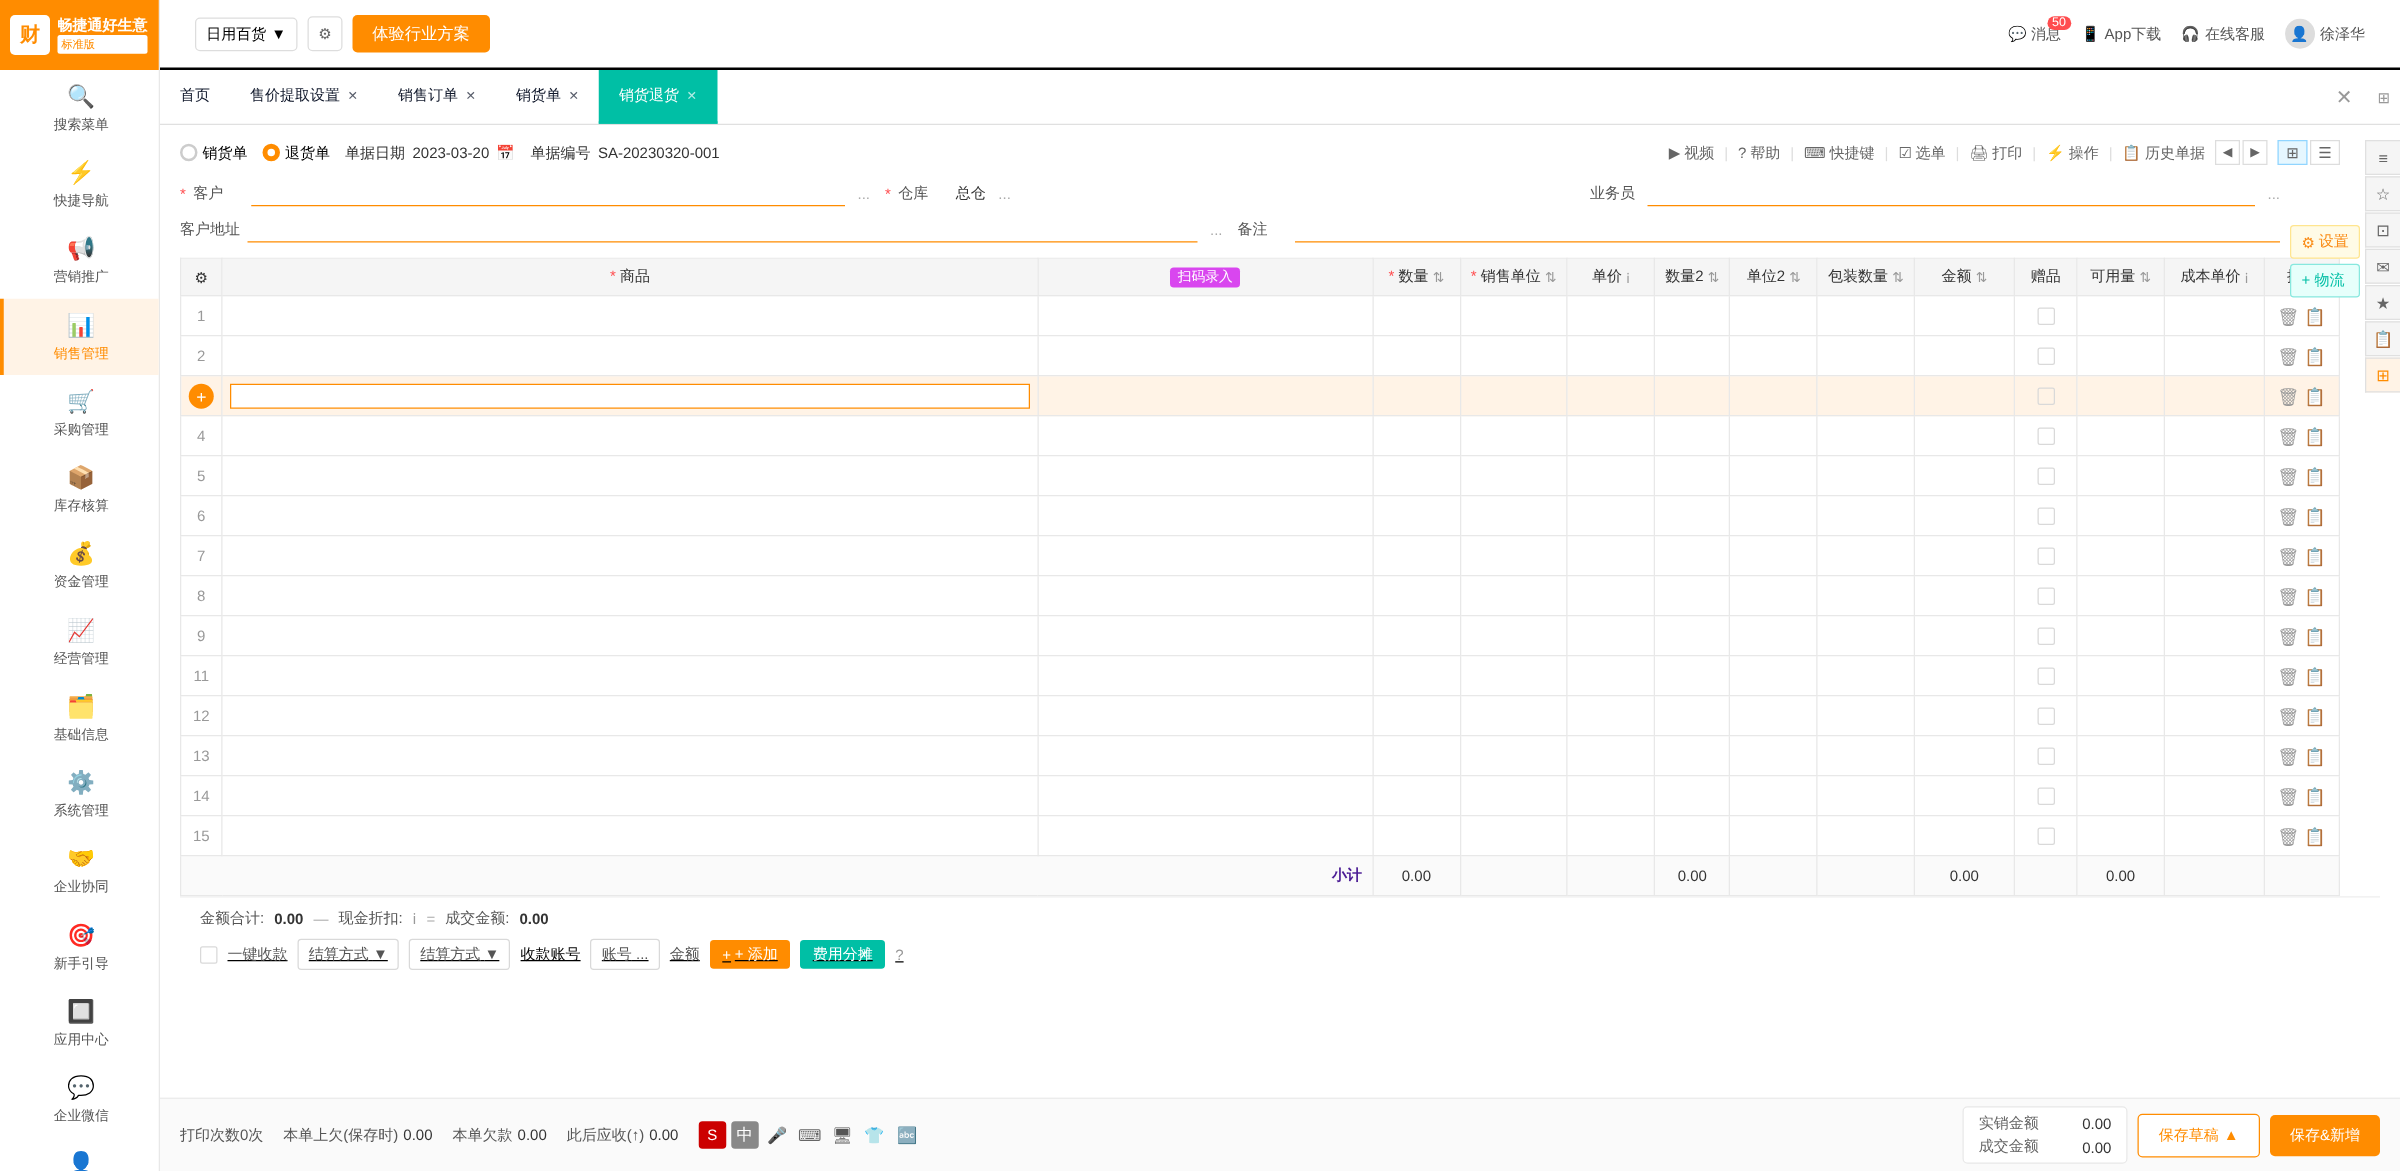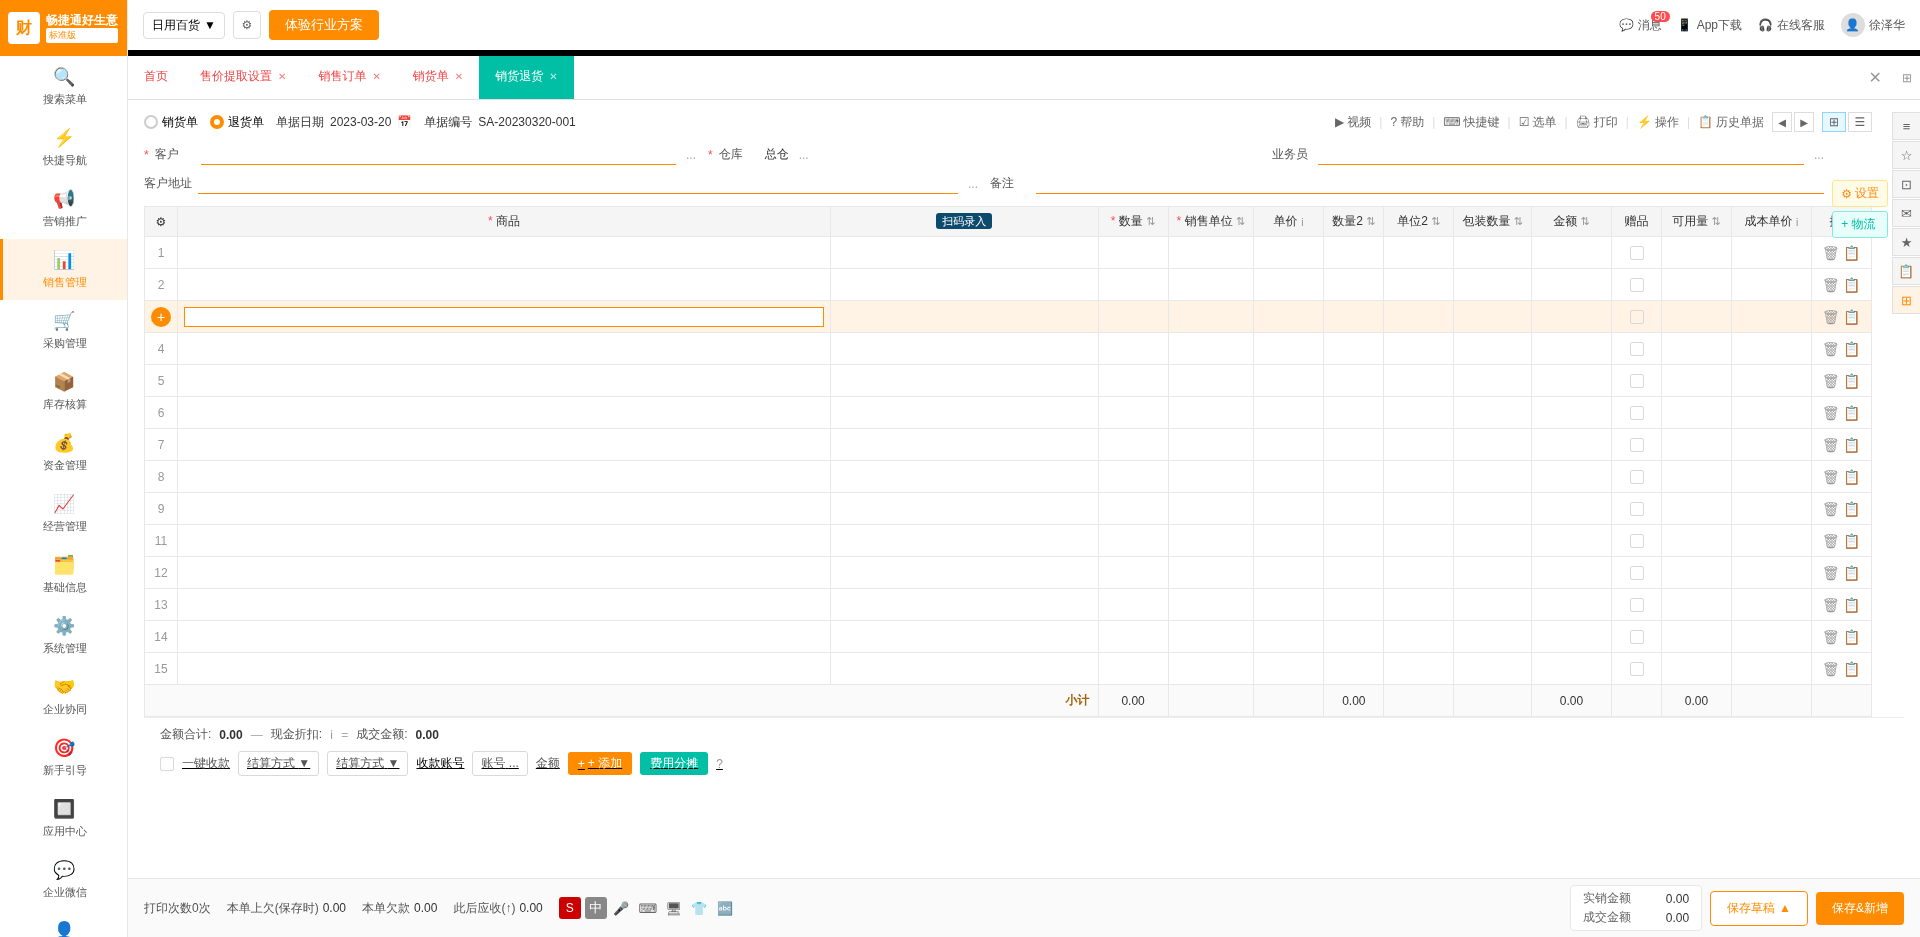--- a/index.html
+++ b/index.html
@@ -13,34 +13,34 @@
     .sidebar-logo-badge { background: #fff; color: #ff8c00; font-size: 9px; border-radius: 2px; padding: 1px 3px; }
     .sidebar-item { display: flex; flex-direction: column; align-items: center; padding: 10px 4px; cursor: pointer; color: #555; gap: 4px; border-left: 3px solid transparent; }
     .sidebar-item.active { background: #fff3e6; color: #ff8c00; border-left-color: #ff8c00; }
     .sidebar-item-icon { font-size: 18px; }
     .sidebar-item-label { font-size: 11px; text-align: center; }
     
     
     .main { flex: 1; display: flex; flex-direction: column; overflow: hidden; }
     
     
-    .topbar { height: 56px; background: #fff; display: flex; align-items: center; justify-content: space-between; padding: 0 15px; border-bottom: 6px solid #000000; flex-shrink: 0; }
+    .topbar { height: 56px; background: #fff; display: flex; align-items: center; justify-content: space-between; padding: 0 28px; border-bottom: 2px solid #000000; flex-shrink: 0; }
     .topbar-left { display: flex; align-items: center; gap: 8px; }
     .topbar-daily-dropdown { display: flex; align-items: center; gap: 4px; padding: 4px 8px; border: 1px solid #ddd; border-radius: 4px; cursor: pointer; }
     .topbar-settings-btn { width: 28px; height: 28px; border: 1px solid #ddd; border-radius: 4px; display: flex; align-items: center; justify-content: center; cursor: pointer; color: #666; }
     .topbar-experience-btn { background: #ff8c00; color: #fff; padding: 6px 16px; border-radius: 4px; cursor: pointer; font-size: 13px; border: none; }
     .topbar-right { display: flex; align-items: center; gap: 16px; color: #555; font-size: 12px; }
     .topbar-msg { position: relative; cursor: pointer; }
     .topbar-msg-badge { position: absolute; top: -6px; right: -8px; background: #ff4d4f; color: #fff; border-radius: 8px; padding: 0 4px; font-size: 10px; }
     .topbar-right-item { display: flex; align-items: center; gap: 4px; cursor: pointer; color: #555; }
     .topbar-avatar { width: 24px; height: 24px; border-radius: 50%; background: #ddd; display: flex; align-items: center; justify-content: center; color: #666; }
     
     
     .tabbar { display: flex; align-items: center; background: #fff; border-bottom: 1px solid #e0e0e0; flex-shrink: 0; }
-    .tab { padding: 12px 16px; cursor: pointer; color: #ef4444; white-space: nowrap; display: flex; align-items: center; gap: 6px; border-bottom: 2px solid transparent; }
+    .tab { padding: 12px 16px; cursor: pointer; color: #0f172a; white-space: nowrap; display: flex; align-items: center; gap: 6px; border-bottom: 2px solid transparent; }
     .tab.active { color: #fff; background: #00bfa5; border-bottom-color: #00bfa5; }
     .tab-close { font-size: 10px; color: inherit; opacity: 0.7; }
     .tabbar-close-all { margin-left: auto; padding: 0 12px; cursor: pointer; color: #999; font-size: 16px; }
     .tabbar-expand { padding: 0 8px; cursor: pointer; color: #999; }
     
     
     .content { flex: 1; overflow: auto; background: #fff; padding: 12px 16px; position: relative; }
     .radio-group { display: flex; align-items: center; gap: 12px; }
     .radio-item { display: flex; align-items: center; gap: 4px; cursor: pointer; }
     .radio-circle { width: 14px; height: 14px; border-radius: 50%; border: 2px solid #ccc; display: inline-block; }
@@ -68,21 +68,21 @@
     .data-table { width: 100%; border-collapse: collapse; font-size: 12px; }
     .data-table th { background: #f5f5f5; border: 1px solid #e8e8e8; padding: 6px 8px; text-align: center; color: #333; white-space: nowrap; font-weight: normal; }
     .data-table th .required { color: #ff4d4f; }
     .data-table td { border: 1px solid #e8e8e8; padding: 4px 6px; text-align: center; color: #333; height: 32px; }
     .data-table tr.highlight-row td { background: #fff3e6; }
     .row-num { color: #999; }
     .checkbox-cell { display: flex; justify-content: center; align-items: center; }
     .custom-checkbox { width: 14px; height: 14px; border: 1px solid #d9d9d9; border-radius: 2px; background: #fff; }
     .action-icons { display: flex; gap: 4px; justify-content: center; }
     .action-icon-btn { color: #999; cursor: pointer; font-size: 14px; }
-    .scan-input-btn { background: #0c4a6e; color: #fff; padding: 2px 6px; border-radius: 3px; font-size: 11px; cursor: pointer; white-space: nowrap; }
+    .scan-input-btn { background: #d946ef; color: #fff; padding: 2px 6px; border-radius: 3px; font-size: 11px; cursor: pointer; white-space: nowrap; }
     .add-row-btn { width: 20px; height: 20px; border-radius: 50%; background: #ff8c00; color: #fff; display: flex; align-items: center; justify-content: center; cursor: pointer; font-size: 14px; margin: auto; }
     
     
     .bottom-area { padding: 8px 16px; background: #fff; border-top: 1px solid #eee; }
     .amount-row { display: flex; align-items: center; gap: 8px; margin-bottom: 8px; }
     .amount-label { color: #555; }
     .amount-value { color: #333; font-weight: bold; }
     .amount-sep { color: #aaa; }
     .amount-eq { color: #aaa; }
     .payment-row { display: flex; align-items: center; gap: 8px; text-decoration: underline; }
@@ -790,21 +790,21 @@
     <td>
       <div class="action-icons">
         <span class="action-icon-btn">🗑</span>
         <span class="action-icon-btn">📋</span>
       </div>
     </td>
   </tr>
           </tbody>
         <tfoot>
           <tr style="background:#fafafa;">
-            <td colspan="3" style="text-align:right;padding-right:8px;color:#a16207;font-weight:bold;">小计</td>
+            <td colspan="3" style="text-align:right;padding-right:8px;color:#4c1d95;font-weight:bold;">小计</td>
             <td style="text-align:center;">0.00</td>
             <td></td>
             <td></td>
             <td style="text-align:center;">0.00</td>
             <td></td>
             <td></td>
             <td style="text-align:center;">0.00</td>
             <td></td>
             <td style="text-align:center;">0.00</td>
             <td></td>

